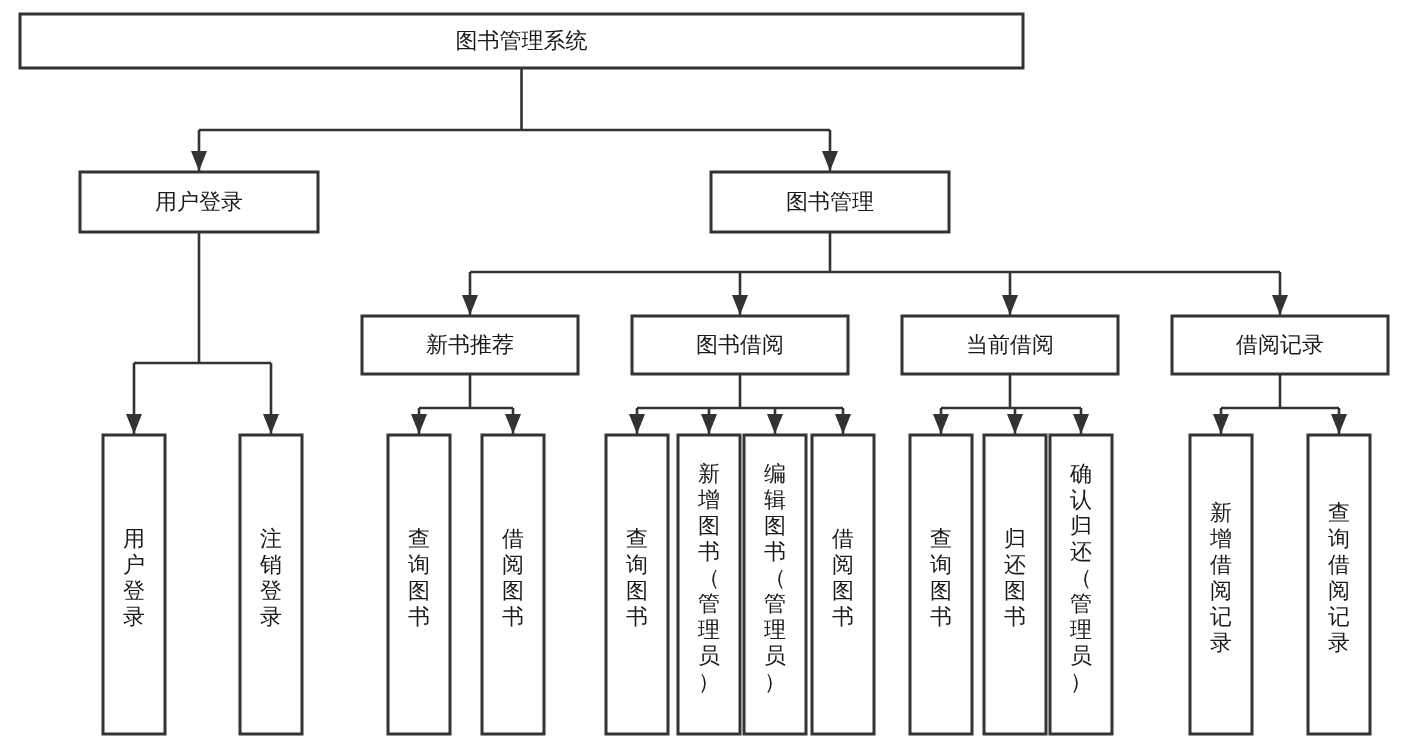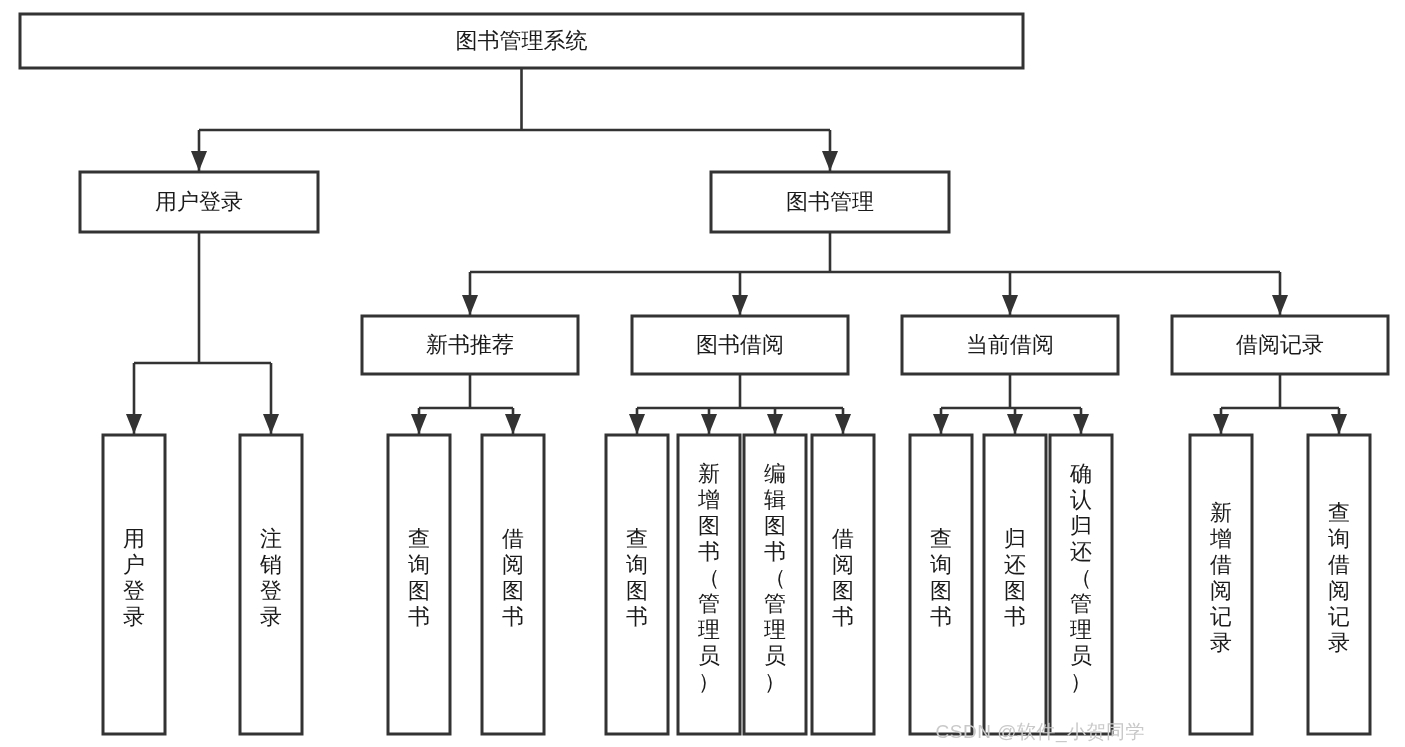--- a/index.html
+++ b/index.html
@@ -197,14 +197,13 @@
           <rect x="1190" y="435" width="62" height="299" class="node-box"></rect>
           <text x="1221" y="519.5" text-anchor="middle" font-size="22" fill="#1a1a1a" font-family="&quot;Liberation Sans&quot;,&quot;DejaVu Sans&quot;,sans-serif"><tspan x="1221" dy="0">新</tspan><tspan x="1221" dy="26">增</tspan><tspan x="1221" dy="26">借</tspan><tspan x="1221" dy="26">阅</tspan><tspan x="1221" dy="26">记</tspan><tspan x="1221" dy="26">录</tspan></text>
         </g>
         <g>
           <rect x="1308" y="435" width="62" height="299" class="node-box"></rect>
           <text x="1339" y="519.5" text-anchor="middle" font-size="22" fill="#1a1a1a" font-family="&quot;Liberation Sans&quot;,&quot;DejaVu Sans&quot;,sans-serif"><tspan x="1339" dy="0">查</tspan><tspan x="1339" dy="26">询</tspan><tspan x="1339" dy="26">借</tspan><tspan x="1339" dy="26">阅</tspan><tspan x="1339" dy="26">记</tspan><tspan x="1339" dy="26">录</tspan></text>
         </g>
       </g>
   </svg>
 
-  <div class="watermark">CSDN @软件_小贺同学</div>
 </div>
 
 </body></html>

